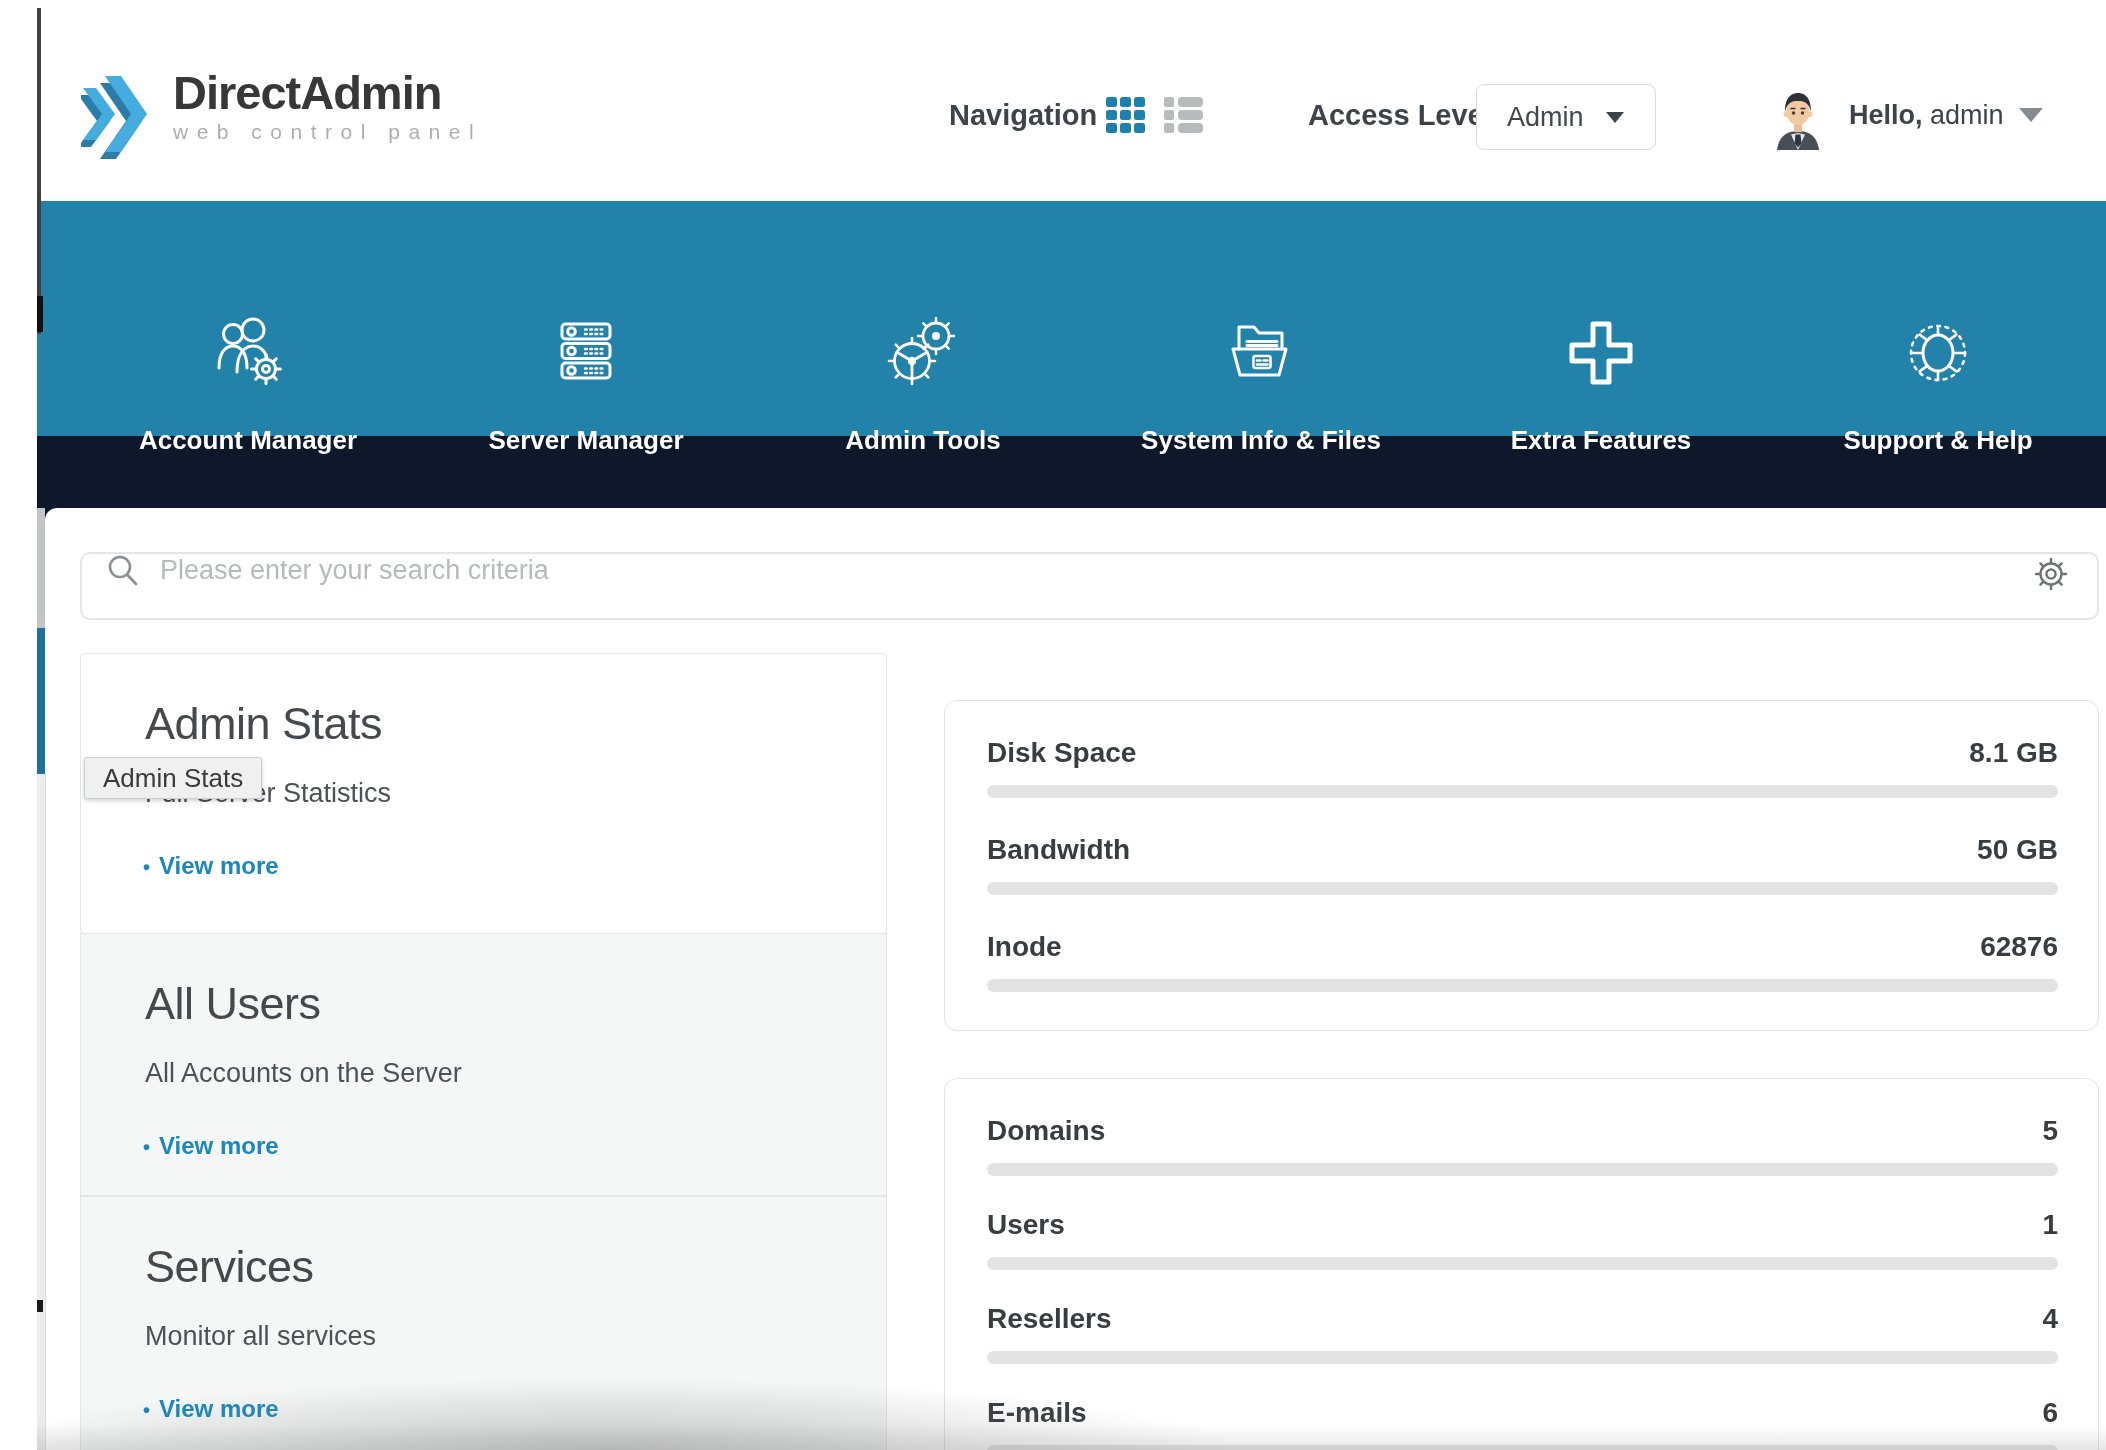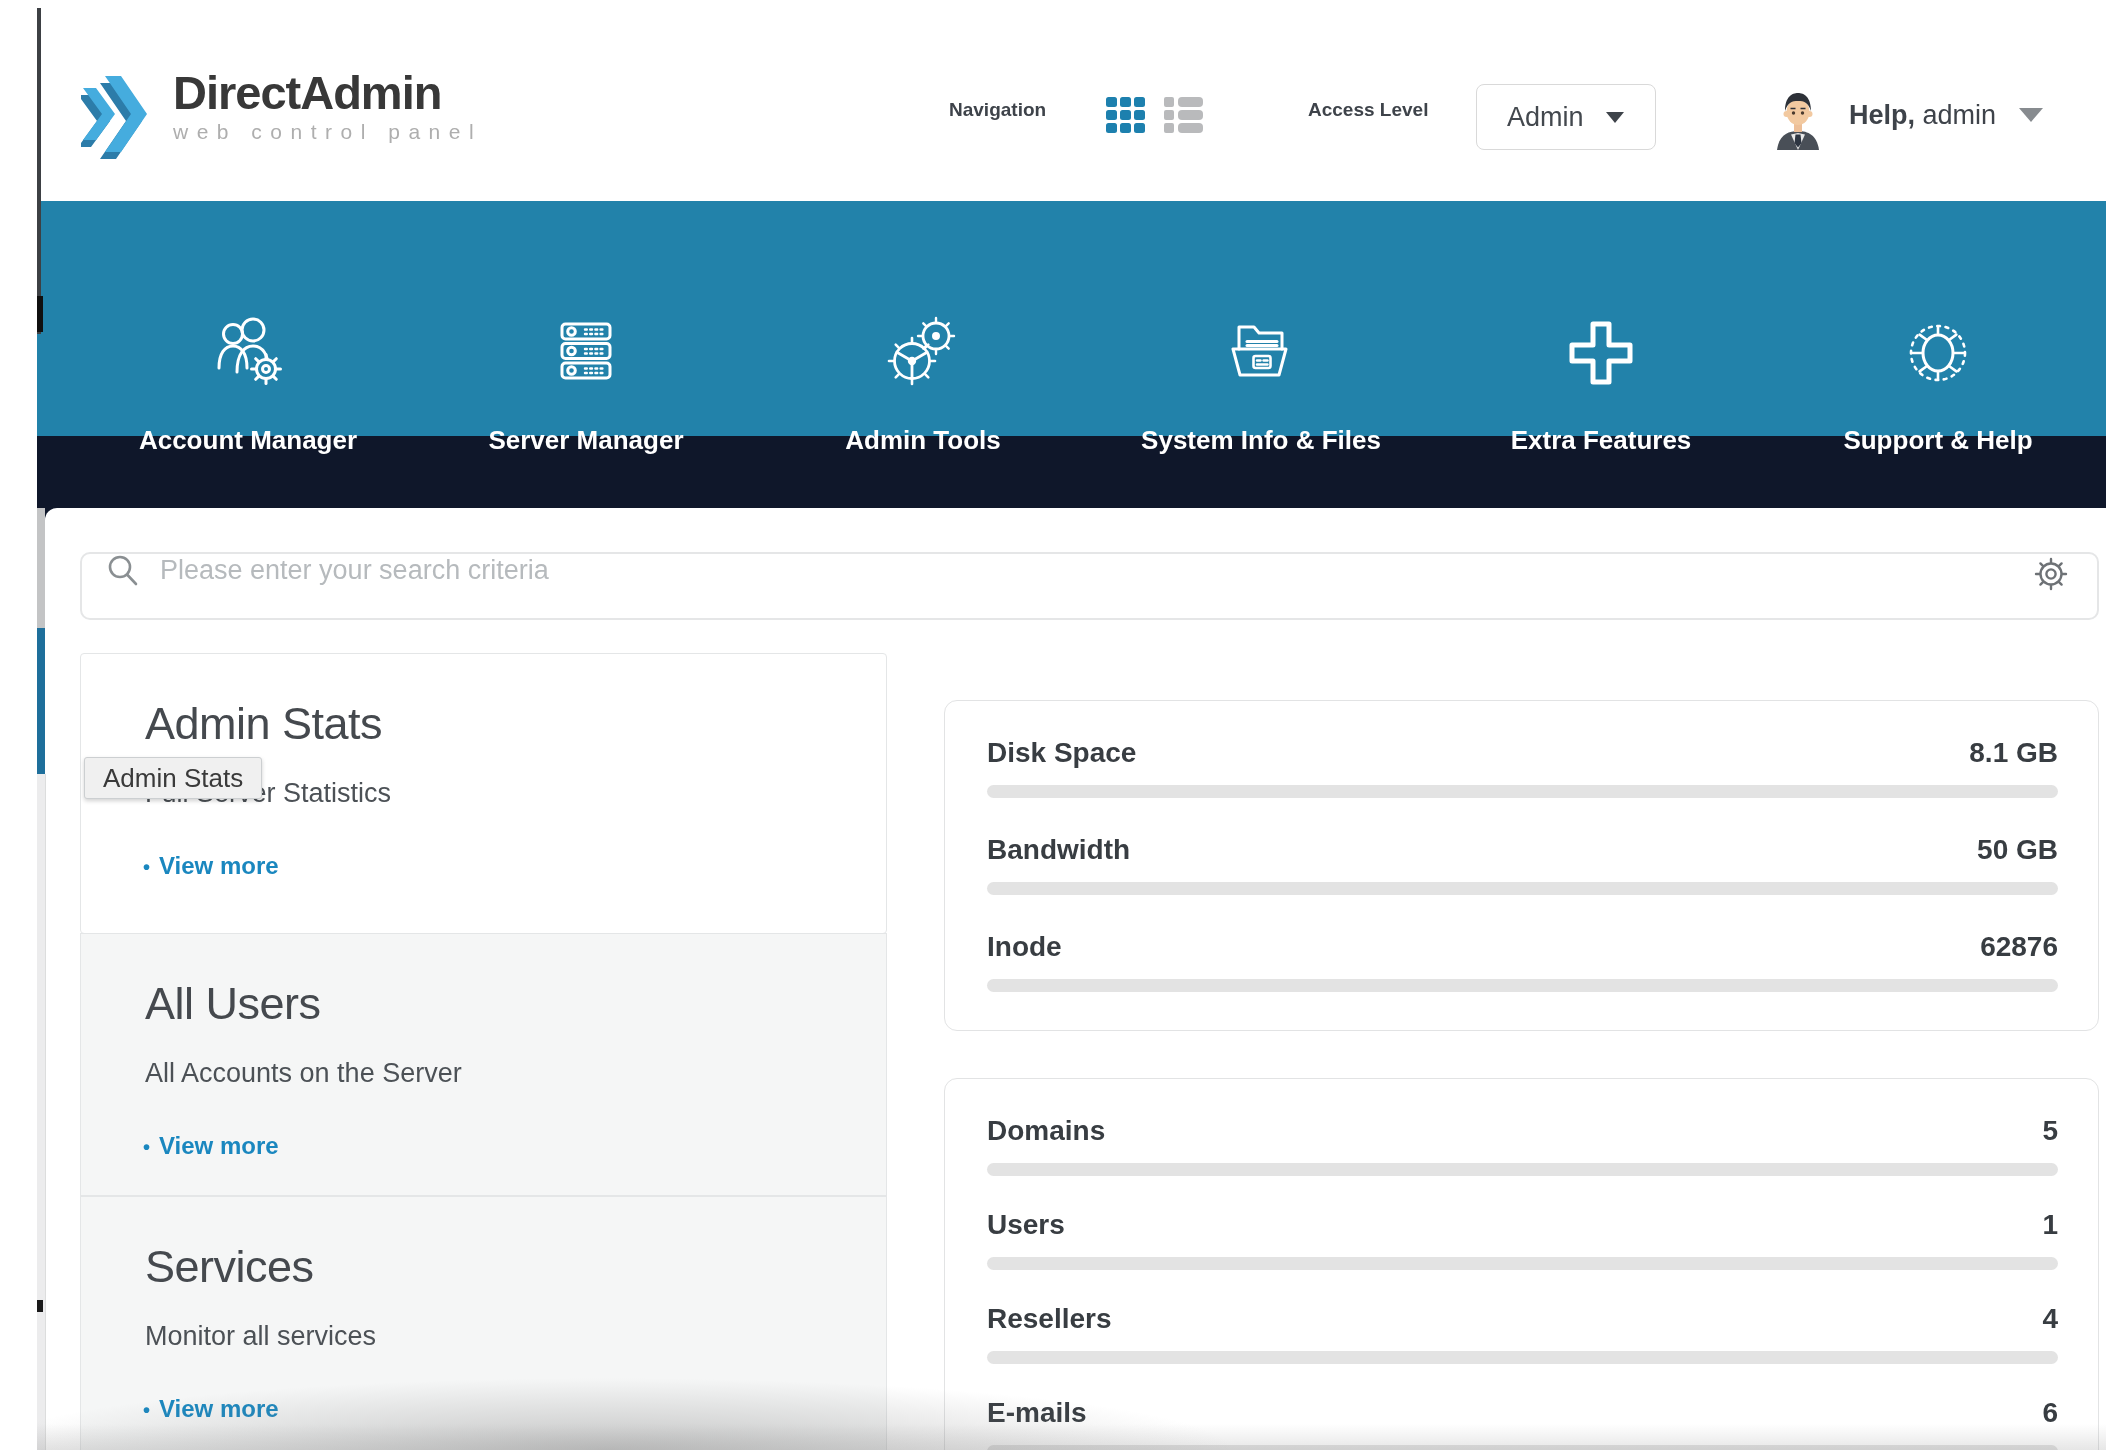--- a/index.html
+++ b/index.html
@@ -6,21 +6,21 @@
   #page{position:relative;width:2106px;height:1450px;background:#0f172a;overflow:hidden;
         font-family:"Liberation Sans","DejaVu Sans",sans-serif;color:#3a3f44;margin-left:37px;}
 
   
   .header{position:absolute;left:0;top:0;width:2106px;height:201px;background:#ffffff;z-index:5;}
   .logo{position:absolute;left:44px;top:68px;display:flex;align-items:flex-start;}
   .logo-text{margin-left:20px;}
   .logo-title{font-size:47px;font-weight:700;color:#383838;letter-spacing:-1px;line-height:1.05;}
   .logo-sub{font-size:21px;color:#aeaeae;letter-spacing:8.5px;margin-top:3px;white-space:nowrap;}
 
-  .hdr-label{position:absolute;top:99px;font-size:19px;font-weight:700;color:#3e434a;}
+  .hdr-label{position:absolute;top:99px;font-size:29px;font-weight:700;color:#3e434a;}
   .nav-label{left:912px;}
   .access-label{left:1271px;}
 
   .grid-icon{position:absolute;left:1069px;top:97px;width:38px;height:36px;
              display:grid;grid-template-columns:repeat(3,11px);grid-template-rows:repeat(3,10px);gap:3px;}
   .grid-icon span{background:#1d80ae;border-radius:2.5px;}
   .list-icon{position:absolute;left:1127px;top:97px;width:40px;height:36px;
              display:flex;flex-direction:column;justify-content:space-between;}
   .list-icon .row{display:flex;gap:4px;height:10px;}
   .list-icon .sq{width:10px;height:10px;background:#b9babc;border-radius:2px;}
@@ -158,21 +158,21 @@
       <circle cx="11.5" cy="24" r="3" fill="#f2c9a0"></circle>
       <circle cx="34.5" cy="24" r="3" fill="#f2c9a0"></circle>
       <ellipse cx="23" cy="22" rx="11.5" ry="13" fill="#f2c9a0"></ellipse>
       <path d="M10 21 C10 7 17 3 23 3 C29 3 36 7 36 21 C33 12 29 11 23 11 C17 11 13 12 10 21 Z" fill="#2d3138"></path>
       <circle cx="18.5" cy="23" r="1.7" fill="#4a3a2e"></circle>
       <circle cx="27.5" cy="23" r="1.7" fill="#4a3a2e"></circle>
       <path d="M15.5 18.5 h5 M25.5 18.5 h5" stroke="#2d3138" stroke-width="1.6"></path>
     </svg>
 
     <div class="greeting">
-      <b>Help,</b>
+      <b>Hello,</b>
       <span>admin</span>
     </div>
     <div class="user-caret"></div>
   </div>
 
   <div class="band">
 
     <div class="band-item" style="left:36px;">
       <svg width="84" height="84" viewBox="0 0 84 84" fill="none" stroke="#ffffff" stroke-width="3" stroke-linecap="round" stroke-linejoin="round">
         <circle cx="27" cy="23" r="9.5"></circle>

